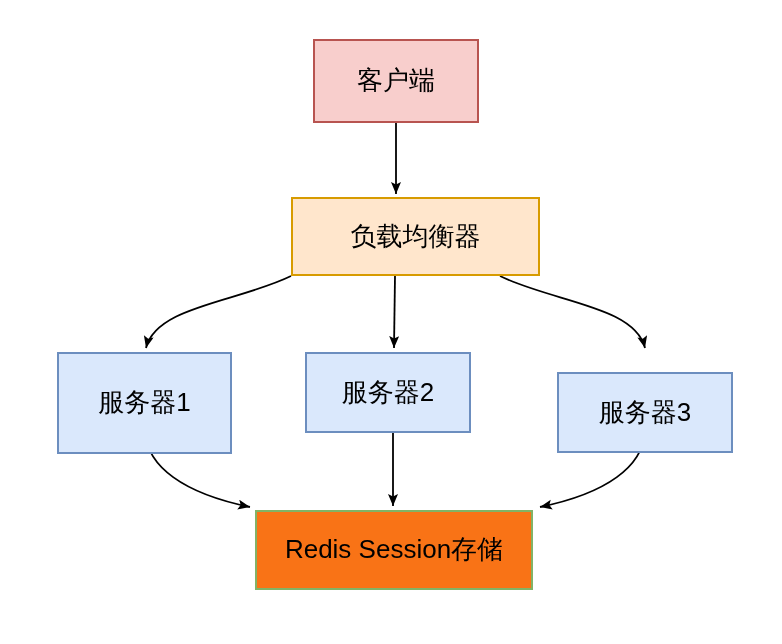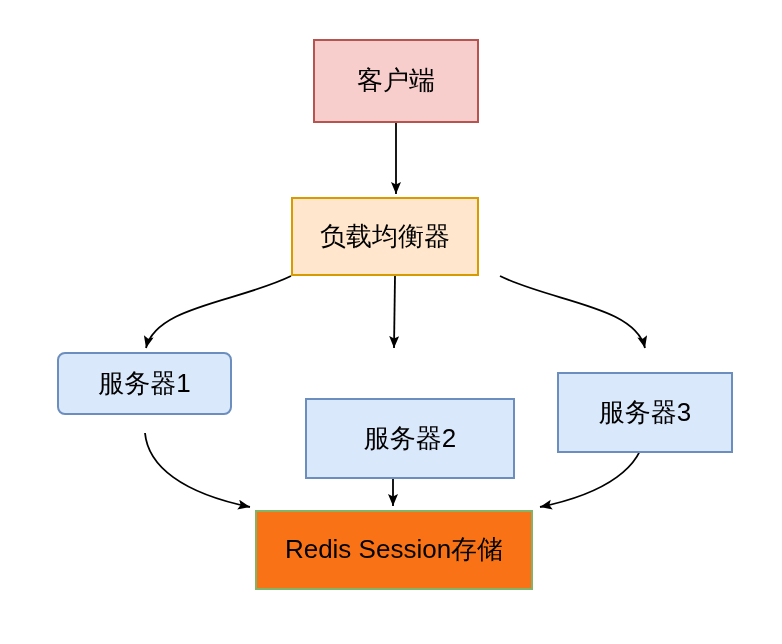--- a/index.html
+++ b/index.html
@@ -38,23 +38,23 @@
     justify-content: center;
     text-align: center;
   }
   .node-label {
     font-size: 26px;
     color: #000000;
     line-height: 1.2;
     white-space: nowrap;
   }
   .node-client   { left: 313px; top: 39px;  width: 166px; height: 84px; }
-  .node-lb       { left: 291px; top: 197px; width: 188px; height: 79px; }
-  .node-server1  { left: 57px;  top: 352px; width: 175px; height: 63px; border-radius: 8px; }
-  .node-server2  { left: 305px; top: 352px; width: 210px; height: 81px; margin-top: 46px; }
+  .node-lb       { left: 291px; top: 197px; width: 249px; height: 79px; }
+  .node-server1  { left: 57px;  top: 352px; width: 175px; height: 102px; }
+  .node-server2  { left: 305px; top: 352px; width: 166px; height: 81px; }
   .node-server3  { left: 557px; top: 352px; width: 176px; height: 81px; margin-top: 20px; }
   .node-redis    { left: 255px; top: 510px; width: 278px; height: 80px; }
 </style>
 </head>
 <body>
 
 <div class="canvas" style="background-color: rgb(255, 255, 255);">
 
   <svg class="edges-layer" viewBox="0 0 782 644" xmlns="http://www.w3.org/2000/svg">
     <defs>

